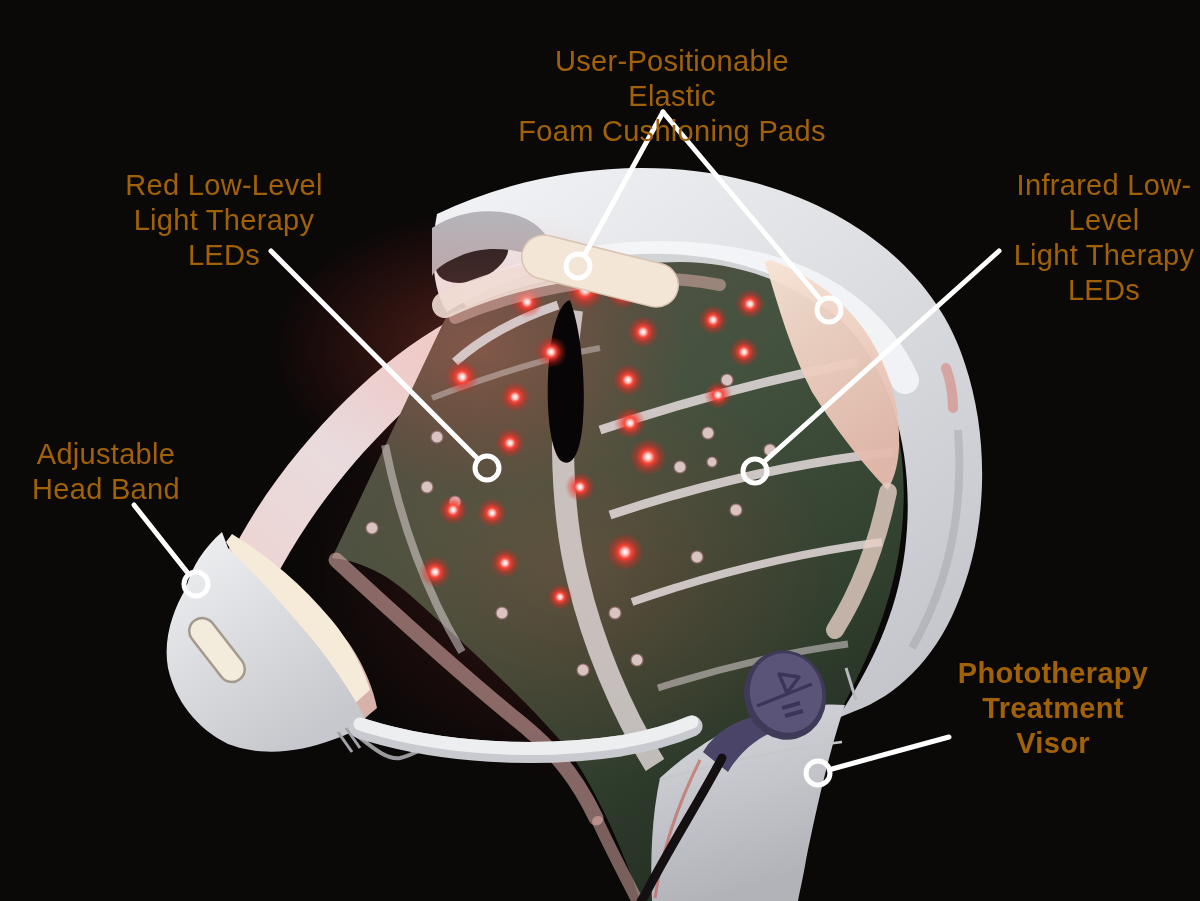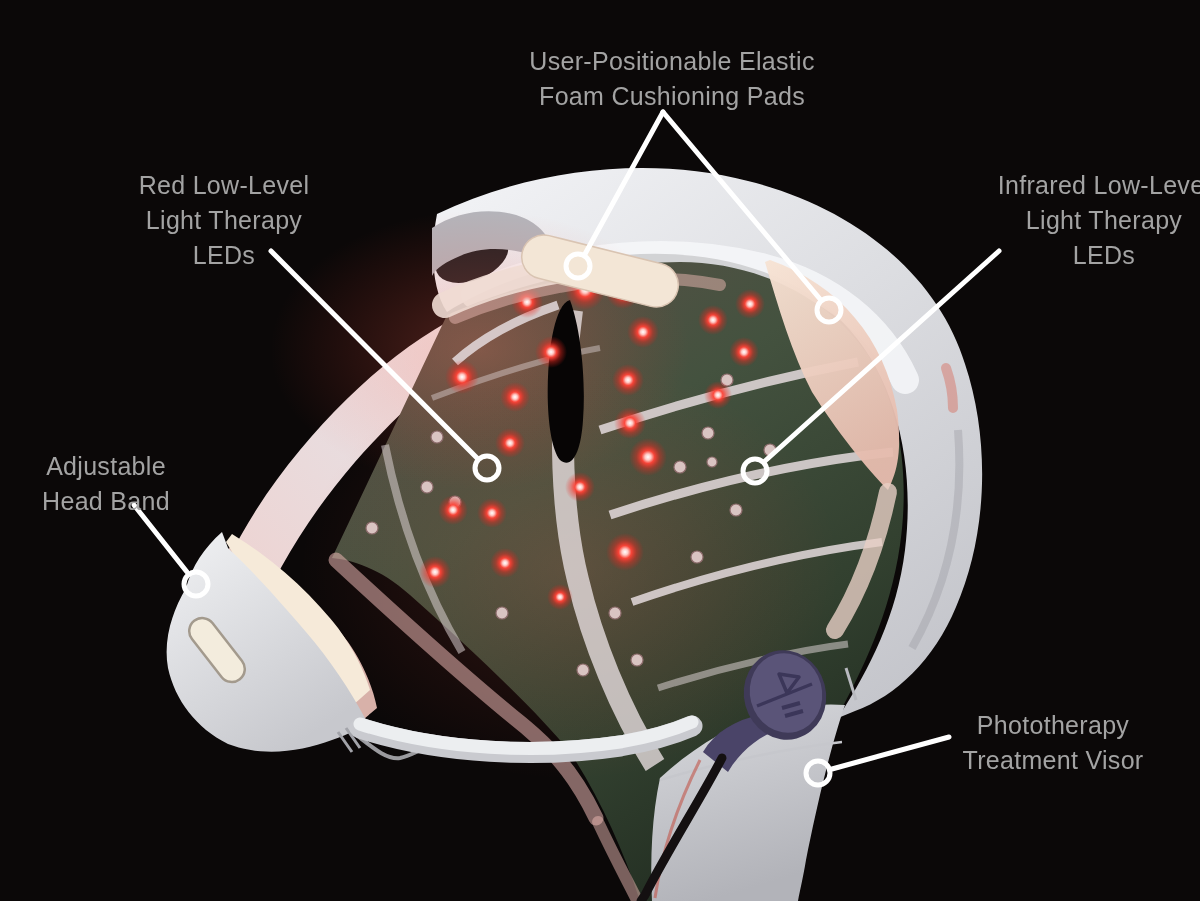--- a/index.html
+++ b/index.html
@@ -10,22 +10,22 @@
   }
   .stage {
     position: relative;
     width: 1200px; height: 901px;
     background: #0b0808;
     font-family: "Liberation Sans", sans-serif;
   }
   .stage svg { position: absolute; left: 0; top: 0; }
   .label {
     position: absolute;
-    color: #a3a3a3;
-    font-size: 25px;
+    color: #a16207;
+    font-size: 29px;
     line-height: 35px;
     font-weight: 400;
     letter-spacing: 0.3px;
     text-align: center;
     white-space: pre-line;
   }
 </style>
 </head>
 <body>
 
@@ -238,17 +238,17 @@
 </svg>
 
   <div class="label" style="left:512px; top:44px; width:320px;">User-Positionable Elastic
 Foam Cushioning Pads</div>
   <div class="label" style="left:114px; top:168px; width:220px;text-align:center;">Red Low-Level
 Light Therapy
 LEDs</div>
   <div class="label" style="left:984px; top:168px; width:240px;">Infrared Low-Level
 Light Therapy
 LEDs</div>
-  <div class="label" style="left:26px; top:437px; width:160px;margin-top:12px;">Adjustable
+  <div class="label" style="left:26px; top:437px; width:160px;">Adjustable
 Head Band</div>
-  <div class="label" style="left:943px; top:708px; width:220px;">Phototherapy
+  <div class="label" style="left:943px; top:656px; width:220px;font-weight:bold;">Phototherapy
 Treatment Visor</div>
 </div>
 
 </body></html>

